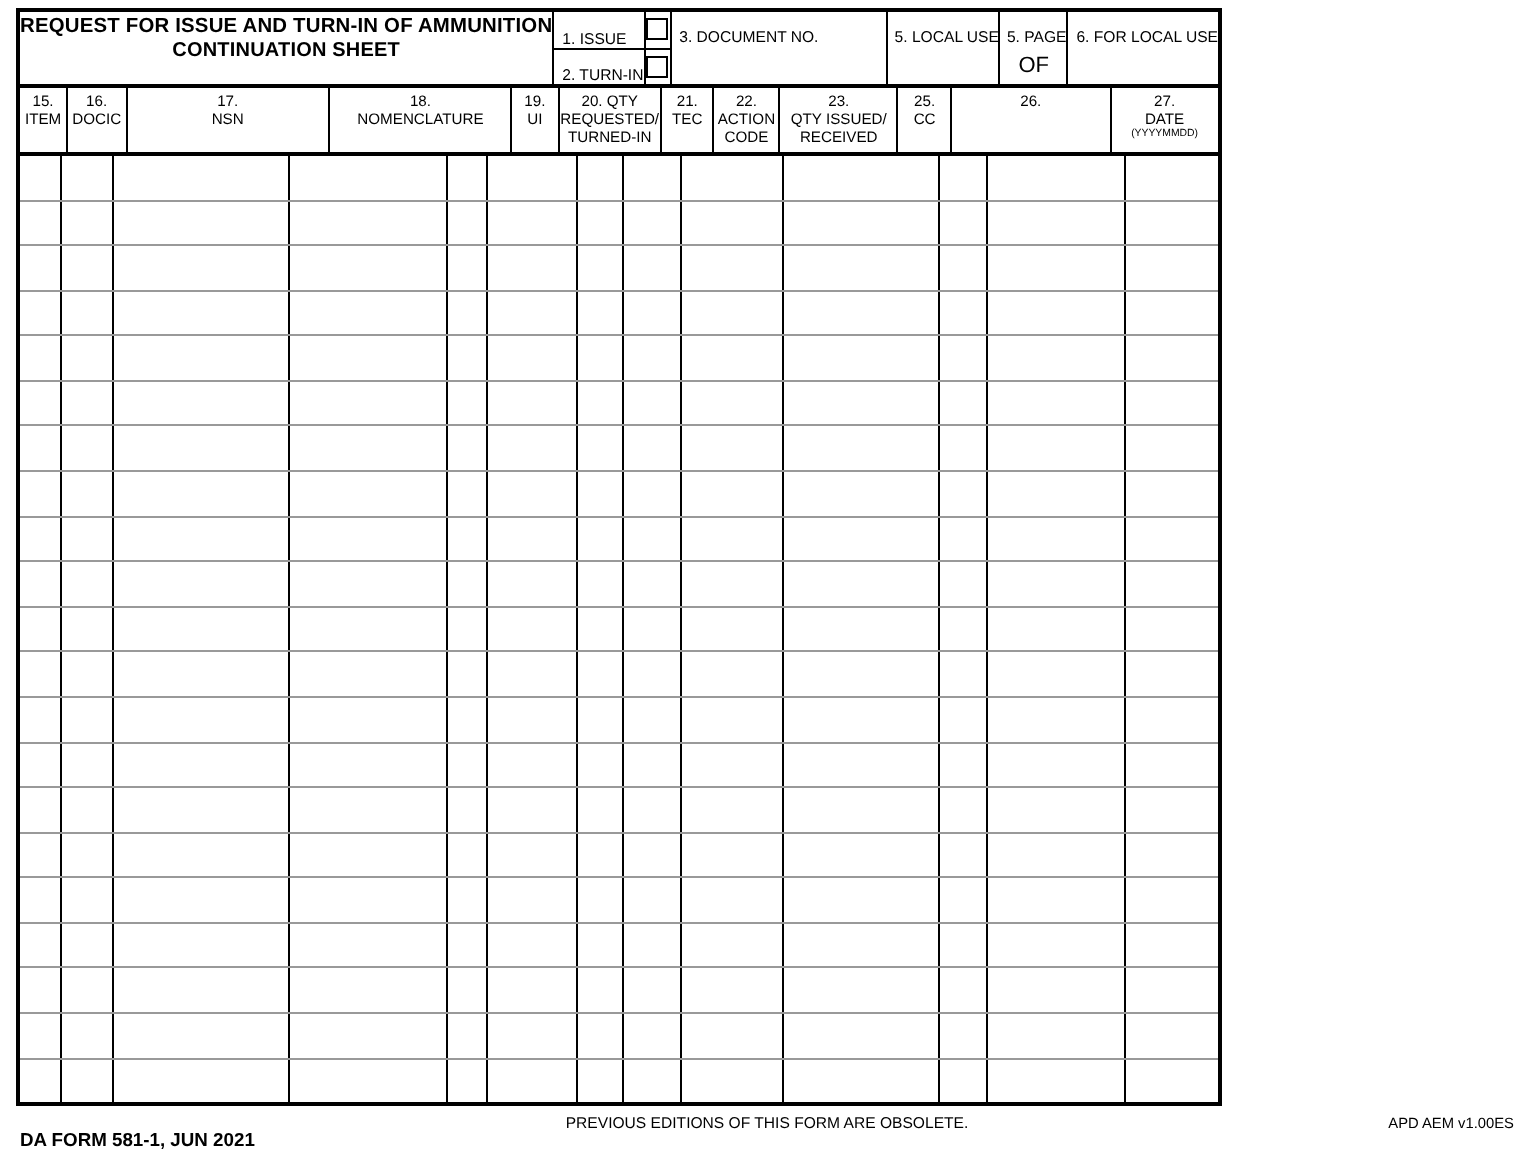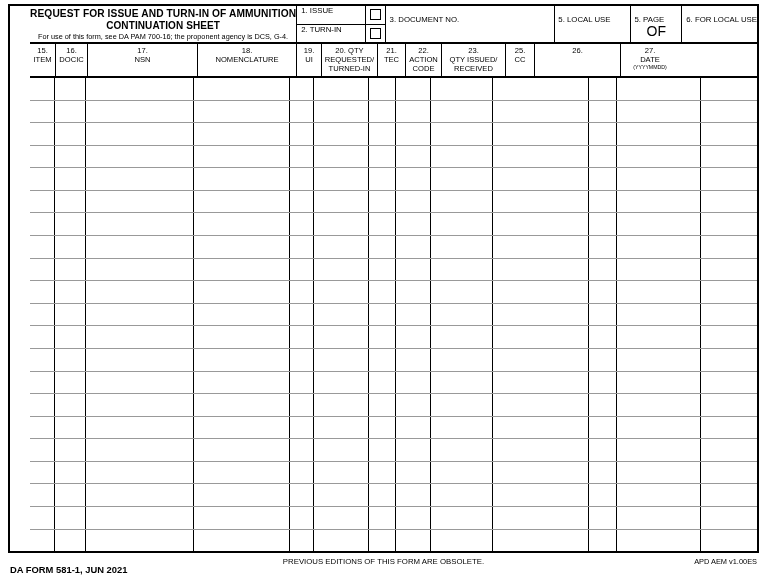--- a/index.html
+++ b/index.html
@@ -13,27 +13,26 @@
     font-family: "Liberation Sans", sans-serif;
     color: #000000;
     position: relative;
     overflow: hidden;
   }
 
   #form-root {
     position: absolute;
     left: 8px;
     top: 4px;
-    width: 751px;
+    width: 603px;
     height: 549px;
     border: 2px solid #000;
     box-sizing: border-box;
     display: flex;
     flex-direction: column;
-    padding-left: 20px;
   }
 
   
   .header-band {
     display: flex;
     border-bottom: 2px solid #000;
     height: 38px;
     box-sizing: border-box;
   }
 
@@ -71,21 +70,21 @@
   .issue-block {
     width: 76px;
     box-sizing: border-box;
     border-right: 1.5px solid #000;
     display: flex;
     flex-direction: column;
   }
   .issue-row {
     flex: 1;
     display: flex;
-    align-items: flex-start;
+    align-items: flex-end;
     box-sizing: border-box;
     padding-left: 4px;
   }
   .issue-row.first { border-bottom: 1.2px solid #000; }
   .issue-label {
     font-size: 7.8px;
     white-space: nowrap;
   }
   .checkbox-col {
     width: 22px;
@@ -127,21 +126,21 @@
     border-right: 1.5px solid #000;
     padding: 2px 0 0 3px;
     position: relative;
   }
   .page-of {
     position: absolute;
     left: 0;
     right: 0;
     bottom: 3px;
     text-align: center;
-    font-size: 14px;
+    font-size: 11px;
   }
   .forlocal-cell {
     flex: 1;
     box-sizing: border-box;
     padding: 2px 0 0 4px;
   }
   .fld-label {
     font-size: 7.8px;
     white-space: nowrap;
   }
@@ -259,21 +258,20 @@
 </head>
 <body>
 
 <div id="form-root">
 
   <div class="header-band">
 
     <div class="title-cell">
       <div class="title-line1">REQUEST FOR ISSUE AND TURN-IN OF AMMUNITION</div>
       <div class="title-line2">CONTINUATION SHEET</div>
-      <div class="title-sub">For use of this form, see DA PAM 700-16; the proponent agency is DCS, G-4.</div>
     </div>
 
     <div class="issue-block">
       <div class="issue-row first">
         <span class="issue-label">1.  ISSUE</span>
       </div>
       <div class="issue-row">
         <span class="issue-label">2.  TURN-IN</span>
       </div>
     </div>

